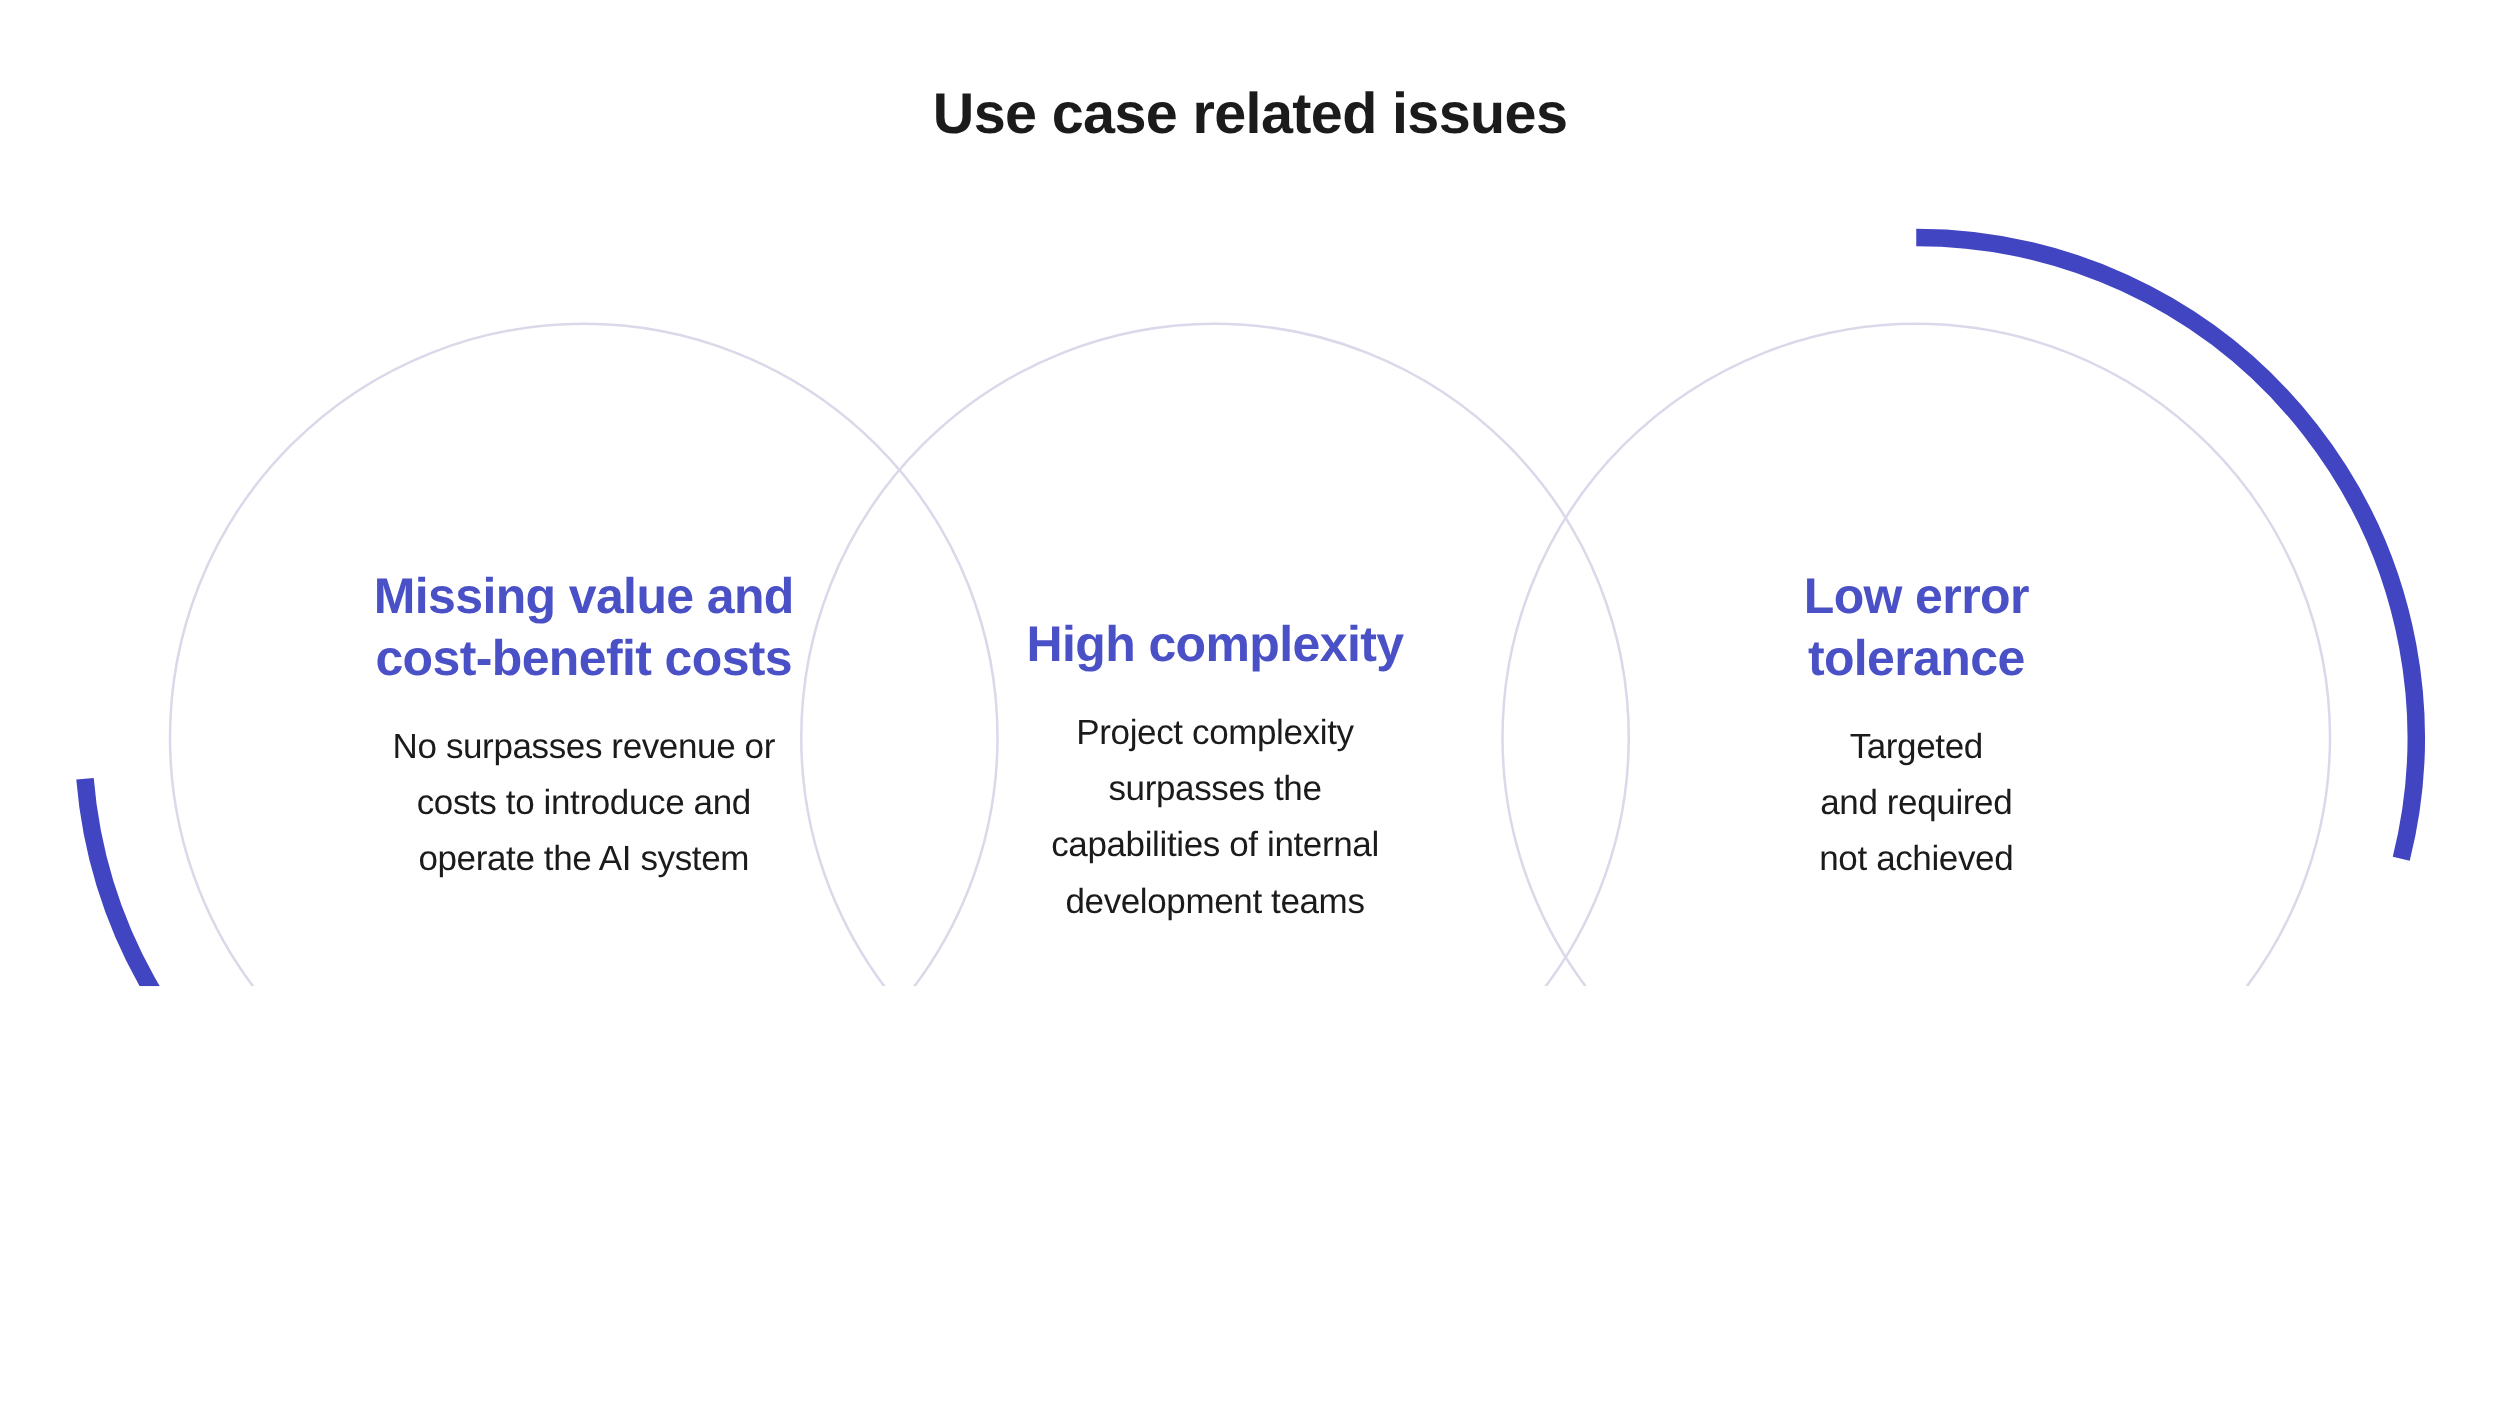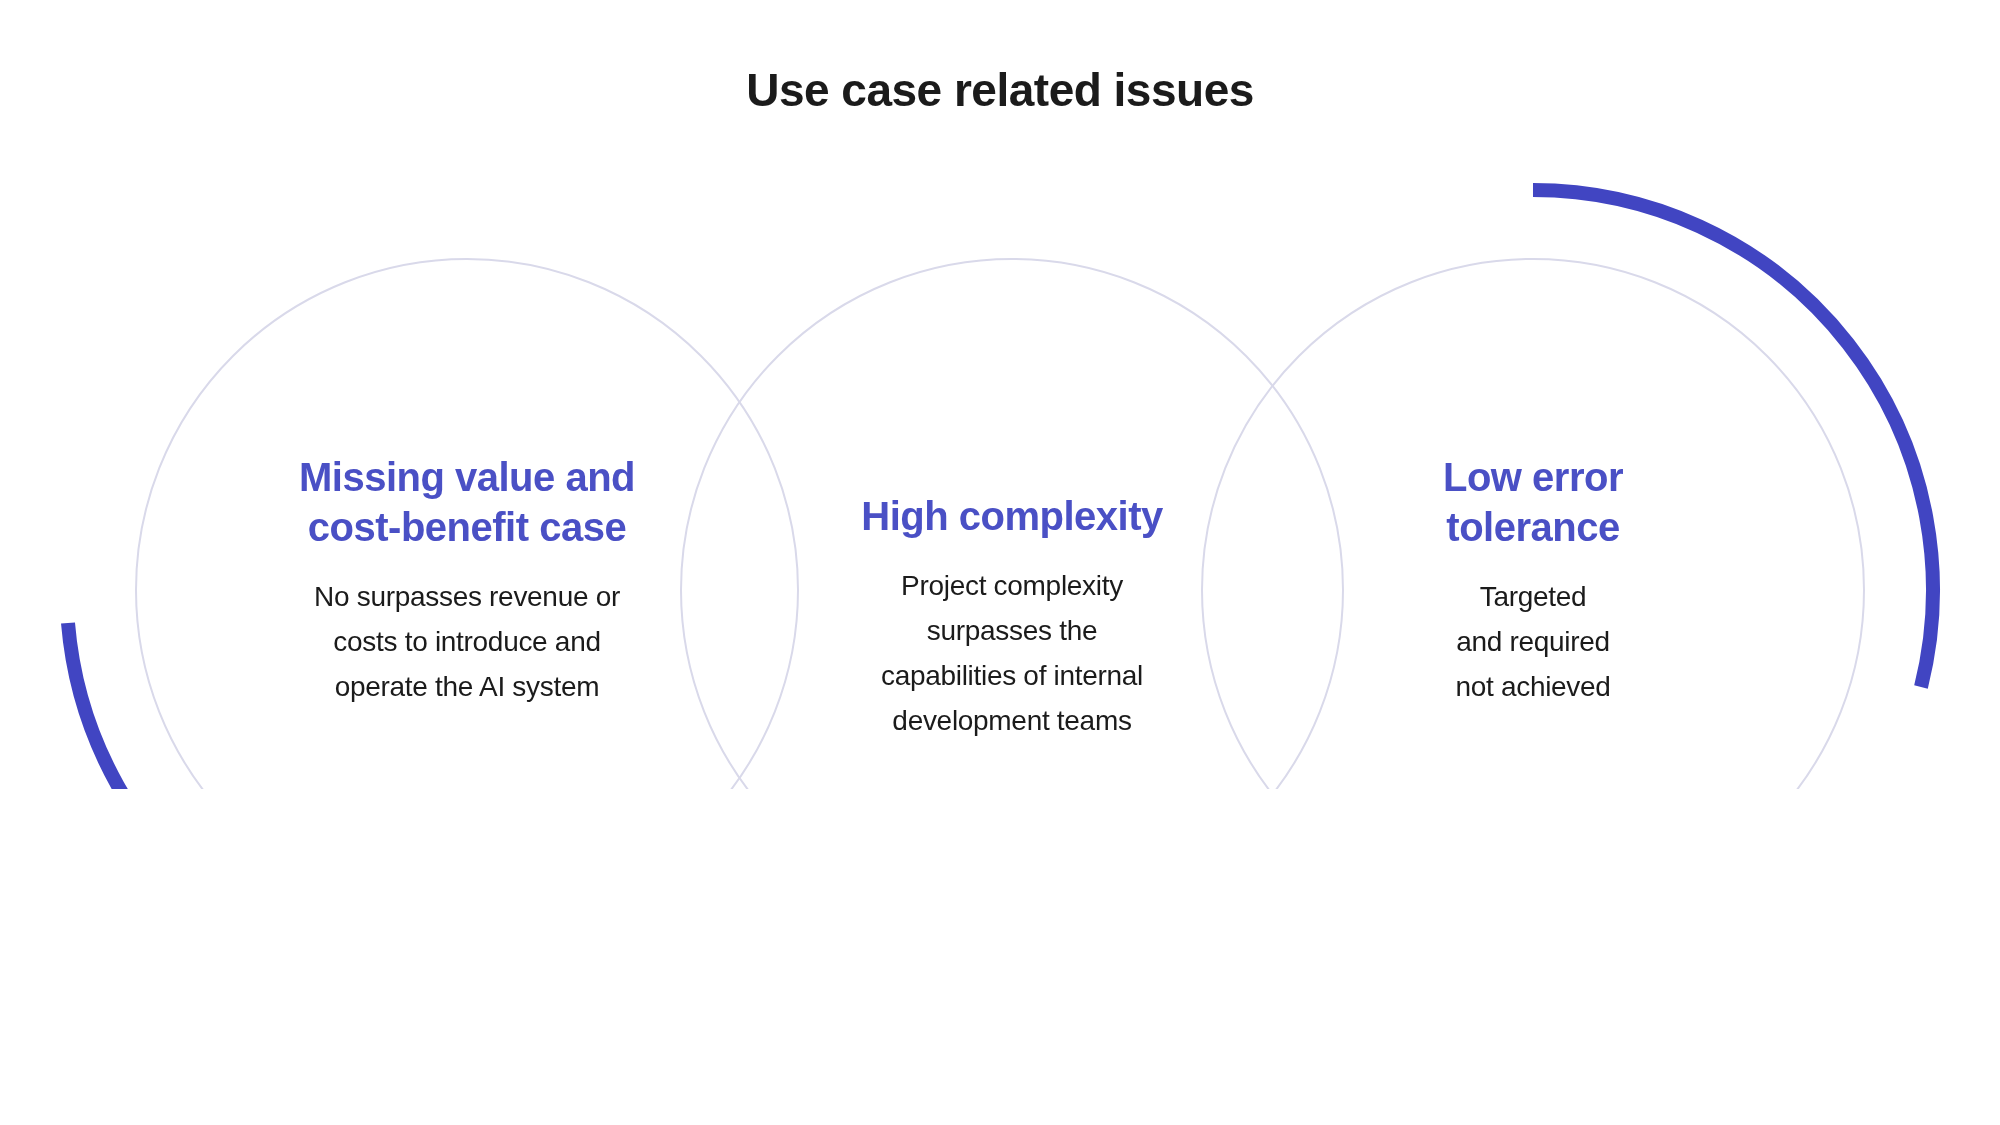--- a/index.html
+++ b/index.html
@@ -34,21 +34,21 @@
   .circle{
     position:absolute;
     top:258px;
     width:664px;height:664px;
     border:2px solid var(--circle-outline);
     border-radius:50%;
     box-sizing:border-box;
     background:transparent;
   }
   .circle-1{left:135px;}
-  .circle-2{left:680px;}
+  .circle-2{left:640px;}
   .circle-3{left:1201px;}
   .circle-content{
     position:absolute;
     left:0;right:0;
     text-align:center;
   }
   .circle-1 .circle-content, .circle-3 .circle-content{top:192px;}
   .circle-2 .circle-content{top:231px;}
   .circle-heading{
     font-size:40px;
@@ -74,21 +74,21 @@
 
   <svg class="arc-layer" viewBox="0 0 2000 1125" width="2000" height="1125" aria-hidden="true">
     <path d="M 1533 190 A 400 400 0 0 1 1921 687" fill="none" stroke="var(--arc)" stroke-width="14" stroke-linecap="butt"></path>
     <path d="M 68 623 A 400 400 0 0 0 591 970" fill="none" stroke="var(--arc)" stroke-width="14" stroke-linecap="butt"></path>
   </svg>
 
   <div class="circle circle-1">
     <div class="circle-content">
       <div class="circle-heading">
           <div>Missing value and</div>
-          <div>cost-benefit case</div>
+          <div>cost-benefit costs</div>
         </div>
       <div class="circle-body">
           <div>No surpasses revenue or</div>
           <div>costs to introduce and</div>
           <div>operate the AI system</div>
         </div>
     </div>
   </div>
 
   <div class="circle circle-2">

